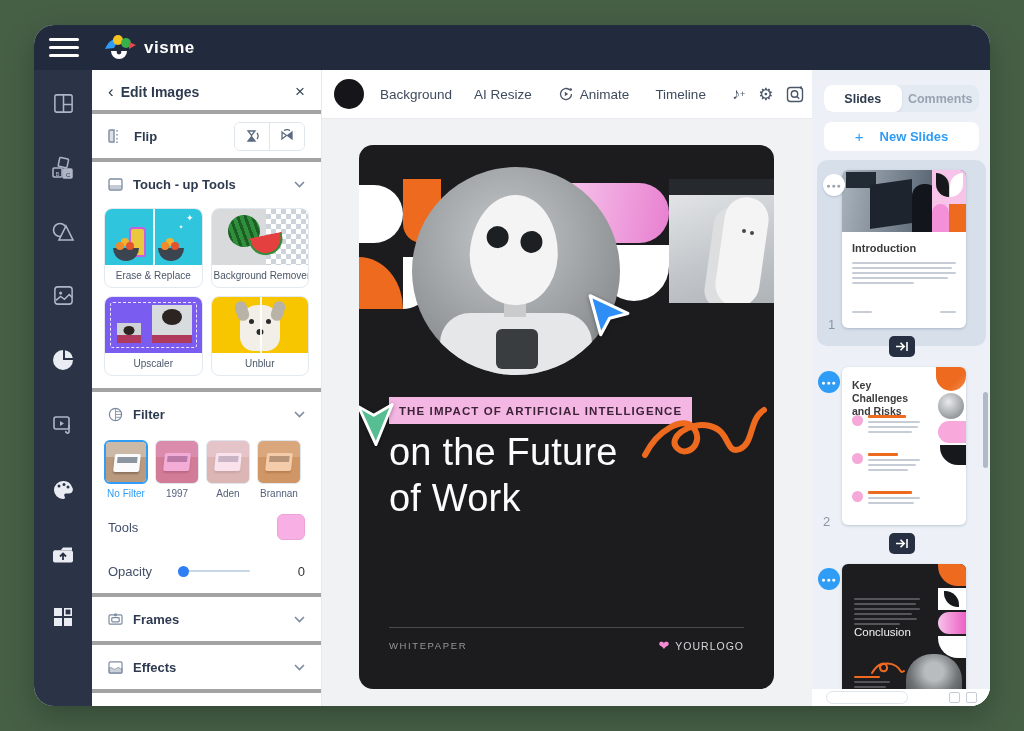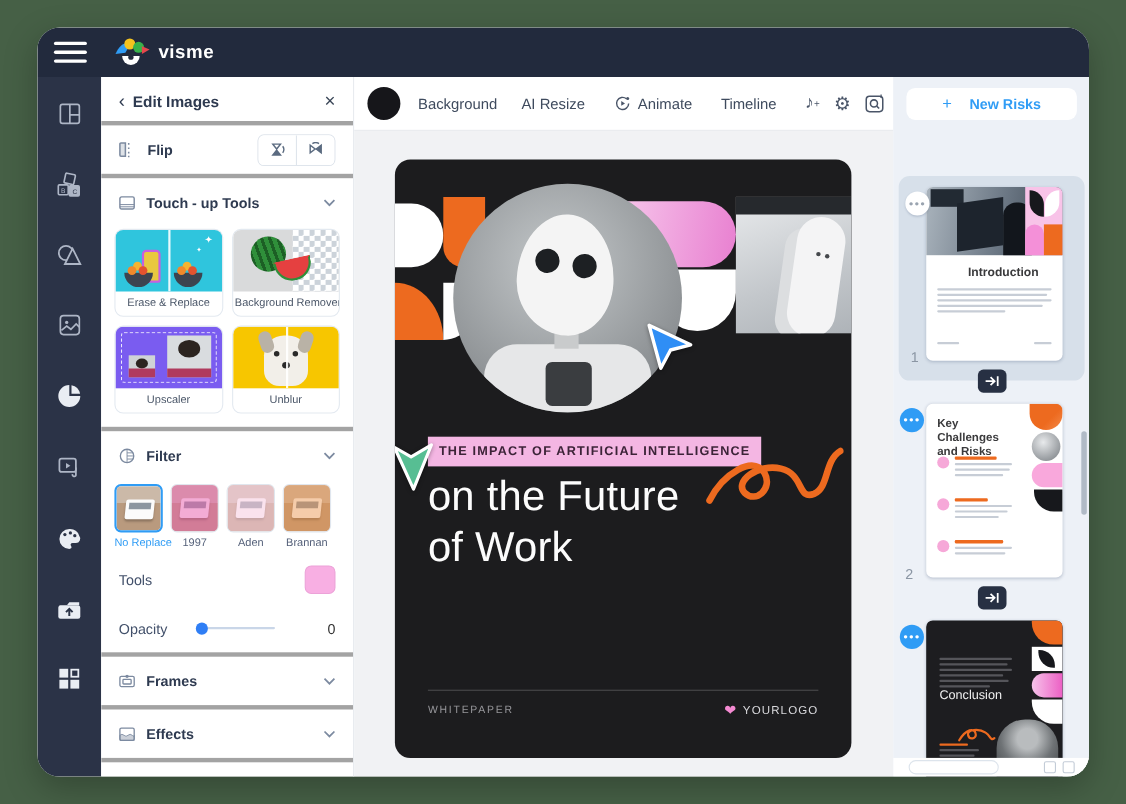--- a/index.html
+++ b/index.html
@@ -140,21 +140,21 @@
   
   .t1-photo{position:absolute;left:0;top:0;right:0;height:62px;background:linear-gradient(100deg,#aab4bd,#6b7784 55%,#39434f);}
   .t1-m1{position:absolute;left:4px;top:2px;width:30px;height:16px;background:#222a33;}
   .t1-m2{position:absolute;left:28px;top:12px;width:42px;height:44px;background:#1d242d;transform:skewY(-8deg);}
   .t1-p1{position:absolute;right:28px;top:14px;width:26px;height:48px;background:#12161c;border-radius:12px 12px 0 0;}
   .t1-deco{position:absolute;right:0;top:0;width:34px;height:62px;background:#f8c3e8;}
   .leaf-b{position:absolute;left:4px;top:3px;width:13px;height:24px;background:#17181c;border-radius:0 14px 0 14px;}
   .leaf-w{position:absolute;right:3px;top:3px;width:13px;height:24px;background:#fff;border-radius:14px 0 14px 0;}
   .q-p{position:absolute;left:0;bottom:0;width:17px;height:28px;background:#f490d8;border-radius:17px 17px 0 0;}
   .q-o{position:absolute;right:0;bottom:0;width:17px;height:28px;background:#ED6A1F;}
-  .t1-title{position:absolute;left:10px;top:72px;font-size:11px;font-weight:600;color:#3a3a3c;margin-left:28px;}
+  .t1-title{position:absolute;left:10px;top:72px;font-size:11px;font-weight:600;color:#3a3a3c;}
   .t1-lines{position:absolute;left:10px;right:10px;top:92px;}
   .t1-f1{position:absolute;left:10px;bottom:12px;width:20px;}
   .t1-f2{position:absolute;right:10px;bottom:12px;width:16px;}
   
   .t2-title{position:absolute;left:10px;top:12px;width:76px;font-size:10.5px;font-weight:700;color:#3a3a3c;line-height:1.25;}
   .t2-o{position:absolute;right:0;top:0;width:30px;height:24px;background:linear-gradient(135deg,#ED6A1F 60%,#f48b4b);border-radius:0 0 18px 18px;}
   .t2-ph{position:absolute;right:2px;top:26px;width:26px;height:26px;border-radius:50%;background:radial-gradient(circle at 40% 35%,#e8eaec,#74797e);}
   .t2-pk{position:absolute;right:0;top:54px;width:28px;height:22px;background:#F9A8DC;border-radius:18px 0 0 18px;}
   .t2-bk{position:absolute;right:0;top:78px;width:26px;height:20px;background:#17181c;border-radius:0 0 0 18px;}
   .t2-item{position:absolute;left:10px;width:70px;}
@@ -382,21 +382,21 @@
             </svg>
           </span>
       </div>
 
       <div class="filters">
         <div class="f-item sel">
           <div class="f-thumb">
               <div class="f-art"></div>
               <div class="f-laptop"></div>
             </div>
-          <div class="f-label">No Replace</div>
+          <div class="f-label">No Filter</div>
         </div>
         <div class="f-item">
           <div class="f-thumb">
               <div class="f-art"></div>
               <div class="f-laptop"></div>
               <div class="f-ov ov-1997"></div>
             </div>
           <div class="f-label">1997</div>
         </div>
         <div class="f-item">
@@ -553,23 +553,27 @@
             <path d="M6 4 L38 19 L22.5 23 L15 37 Z" fill="#2F8EF5" stroke="#fff" stroke-width="2.6" stroke-linejoin="round"></path>
           </svg>
           <svg class="cursor cur-green" width="48" height="50" viewBox="0 0 44 46">
             <path d="M21 42 L5 7 L19 15 L36 5 Z" fill="#57BE93" stroke="#fff" stroke-width="2.6" stroke-linejoin="round"></path>
           </svg>
         </div>
       </div>
     </div>
 
     <div class="rpanel">
+      <div class="tabs">
+        <div class="tab active">Slides</div>
+        <div class="tab">Comments</div>
+      </div>
       <div class="new-slide">
         <span class="plus">+</span>
-        <span>New Risks</span>
+        <span>New Slides</span>
       </div>
 
       <div class="strip">
 
         <div class="srow selected">
           <div class="dots-btn dots-white">●●●</div>
           <div class="thumb">
             <div class="t1-photo">
                 <div class="t1-m1"></div>
                 <div class="t1-m2"></div>

